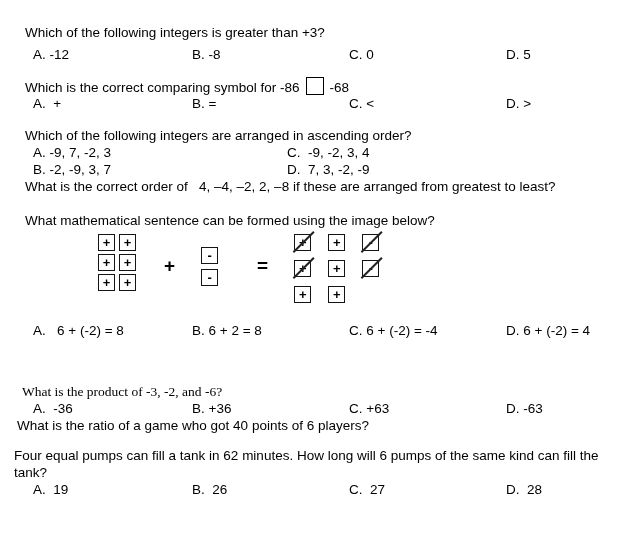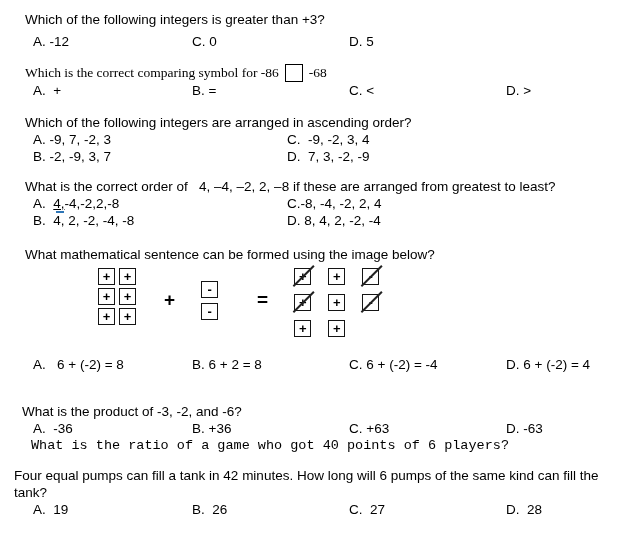--- a/index.html
+++ b/index.html
@@ -1,36 +1,36 @@
 <!DOCTYPE html>
 <html><head>
 <meta charset="utf-8">
 <style>
   html,body{margin:0;padding:0;background:#ffffff;}
   body{
     width:618px;height:536px;overflow:hidden;
     font-family:"Liberation Sans", sans-serif;
     font-size:13.5px;color:#000;
   }
-  .page{padding-top:11px;}
+  .page{padding-top:24px;}
   .q-text{margin-left:25px;line-height:17px;white-space:pre-wrap;}
   .opt{white-space:pre-wrap;line-height:17px;}
   .opt-grid4{display:grid;grid-template-columns:127px 125px 125px auto;margin-left:33px;gap:32px;}
   .opt-grid2{display:grid;grid-template-columns:254px auto;margin-left:33px;}
   
-  .qline{display:flex;align-items:center;margin-left:25px;height:19px;margin-top:13px;white-space:pre;font-family:Liberation Serif, serif;}
+  .qline{display:flex;align-items:flex-end;margin-left:25px;height:19px;margin-top:13px;white-space:pre;}
   .answer-box{display:inline-block;width:16px;height:16px;border:1.5px solid #000;margin:0 6px;background:#fff;}
   
   .q1-opts{margin-top:5px;}
   .q3-text{margin-top:15px;}
-  .q4-text{margin-top:13px;}
+  .q4-text{}
   .q5-text{margin-top:17px;}
   .q5-opts{margin-top:14px;}
-  .q6-text{margin-top:30px;margin-left:22px;}
-  .q7-text{margin-left:31px;font-family:Liberation Mono, monospace;}
+  .q6-text{margin-top:44px;margin-left:22px;font-family:Liberation Serif, serif;}
+  .q7-text{margin-left:17px;}
   .q8-text{margin-top:13px;margin-left:14px;width:600px;}
   
   .u-black{text-decoration:underline;position:relative;}
   .u-black::after{content:"";position:absolute;left:3px;bottom:-2px;width:8px;height:2px;background:#2e75b6;}
   
   .img-row{display:flex;align-items:flex-start;margin:5px 0 0 98px;height:74px;}
   .tile{width:15px;height:15px;border:1.6px solid #141414;display:flex;align-items:center;justify-content:center;
         font-weight:700;font-size:13px;position:relative;background:#fff;}
   .tile span{line-height:1;margin-top:-1px;}
   .crossed::after{content:"";position:absolute;left:-6px;top:6px;width:29px;height:1.6px;background:#222;
@@ -44,20 +44,21 @@
 </style>
 </head>
 <body>
 
 <div class="page">
 
   <div>
     <div class="q-text">Which of the following integers is greater than +3?</div>
     <div class="opt-grid4 q1-opts">
       <span class="opt">A. -12</span>
+      <span class="opt">B. -8</span>
       <span class="opt">C. 0</span>
       <span class="opt">D. 5</span>
     </div>
   </div>
 
   <div>
     <div class="qline">
       <span>Which is the correct comparing symbol for -86</span>
       <span class="answer-box"></span>
       <span>-68</span>
@@ -75,26 +76,20 @@
     <div class="opt-grid2">
       <span class="opt">A. -9, 7, -2, 3</span>
       <span class="opt">C.  -9, -2, 3, 4</span>
       <span class="opt">B. -2, -9, 3, 7</span>
       <span class="opt">D.  7, 3, -2, -9</span>
     </div>
   </div>
 
   <div>
     <div class="q-text q4-text">What is the correct order of   4, –4, –2, 2, –8 if these are arranged from greatest to least?</div>
-    <div class="opt-grid2">
-      <span class="opt"><span>A.  </span><span class="u-black">4,</span><span>-4,-2,2,-8</span></span>
-      <span class="opt">C.-8, -4, -2, 2, 4</span>
-      <span class="opt">B.  4, 2, -2, -4, -8</span>
-      <span class="opt">D. 8, 4, 2, -2, -4</span>
-    </div>
   </div>
 
   <div>
     <div class="q-text q5-text">What mathematical sentence can be formed using the image below?</div>
     <div class="img-row">
       <div class="grp-left">
           <div class="tile">
             <span>+</span>
           </div>
           <div class="tile">
@@ -166,21 +161,21 @@
       <span class="opt">C. +63</span>
       <span class="opt">D. -63</span>
     </div>
   </div>
 
   <div>
     <div class="q-text q7-text">What is the ratio of a game who got 40 points of 6 players?</div>
   </div>
 
   <div>
-    <div class="q-text q8-text">Four equal pumps can fill a tank in 42 minutes. How long will 6 pumps of the same kind can fill the tank?</div>
+    <div class="q-text q8-text">Four equal pumps can fill a tank in 62 minutes. How long will 6 pumps of the same kind can fill the tank?</div>
     <div class="opt-grid4">
       <span class="opt">A.  19</span>
       <span class="opt">B.  26</span>
       <span class="opt">C.  27</span>
       <span class="opt">D.  28</span>
     </div>
   </div>
 
 </div>
 

